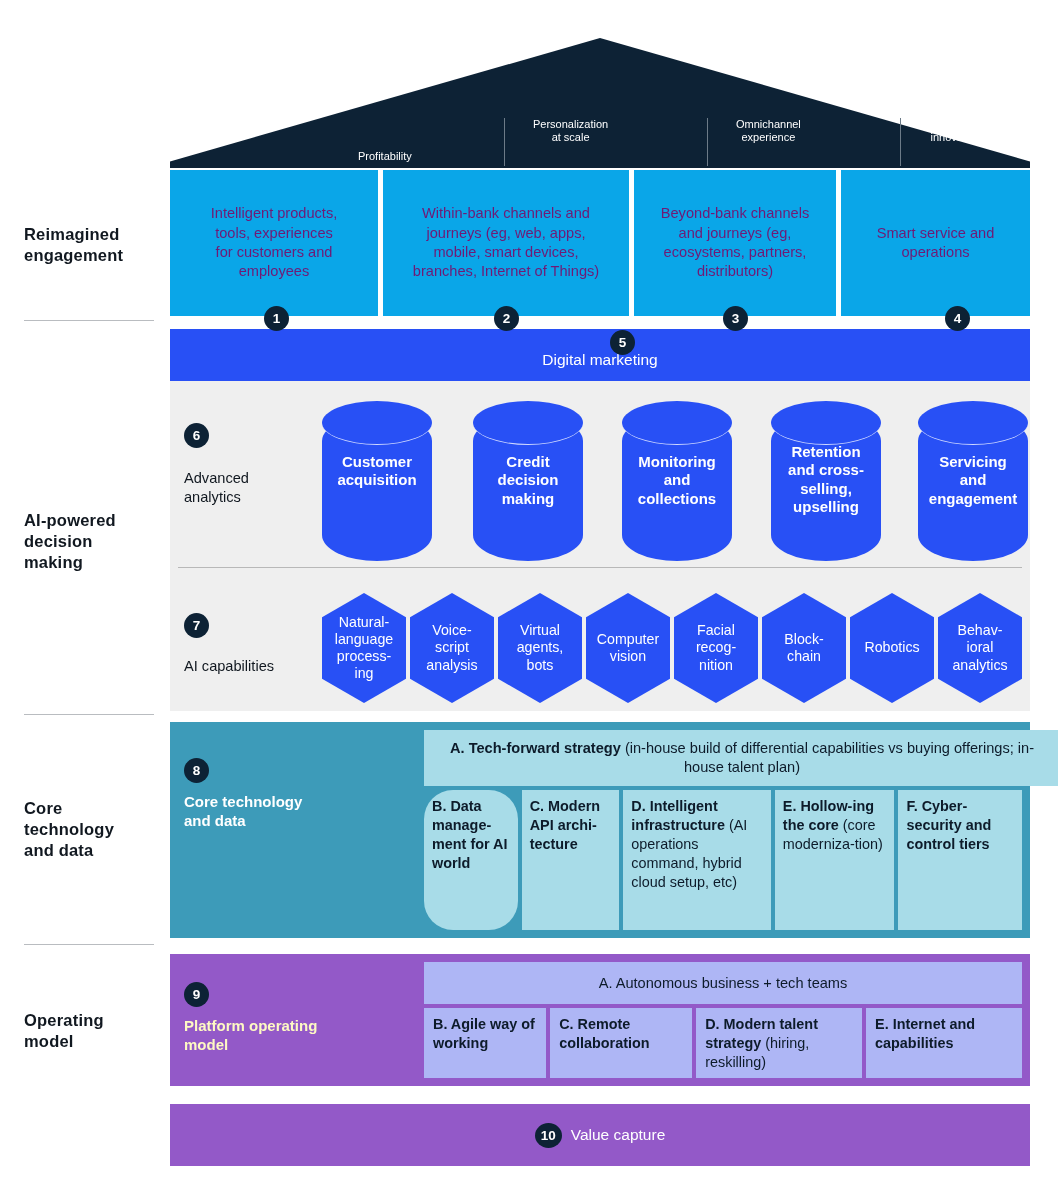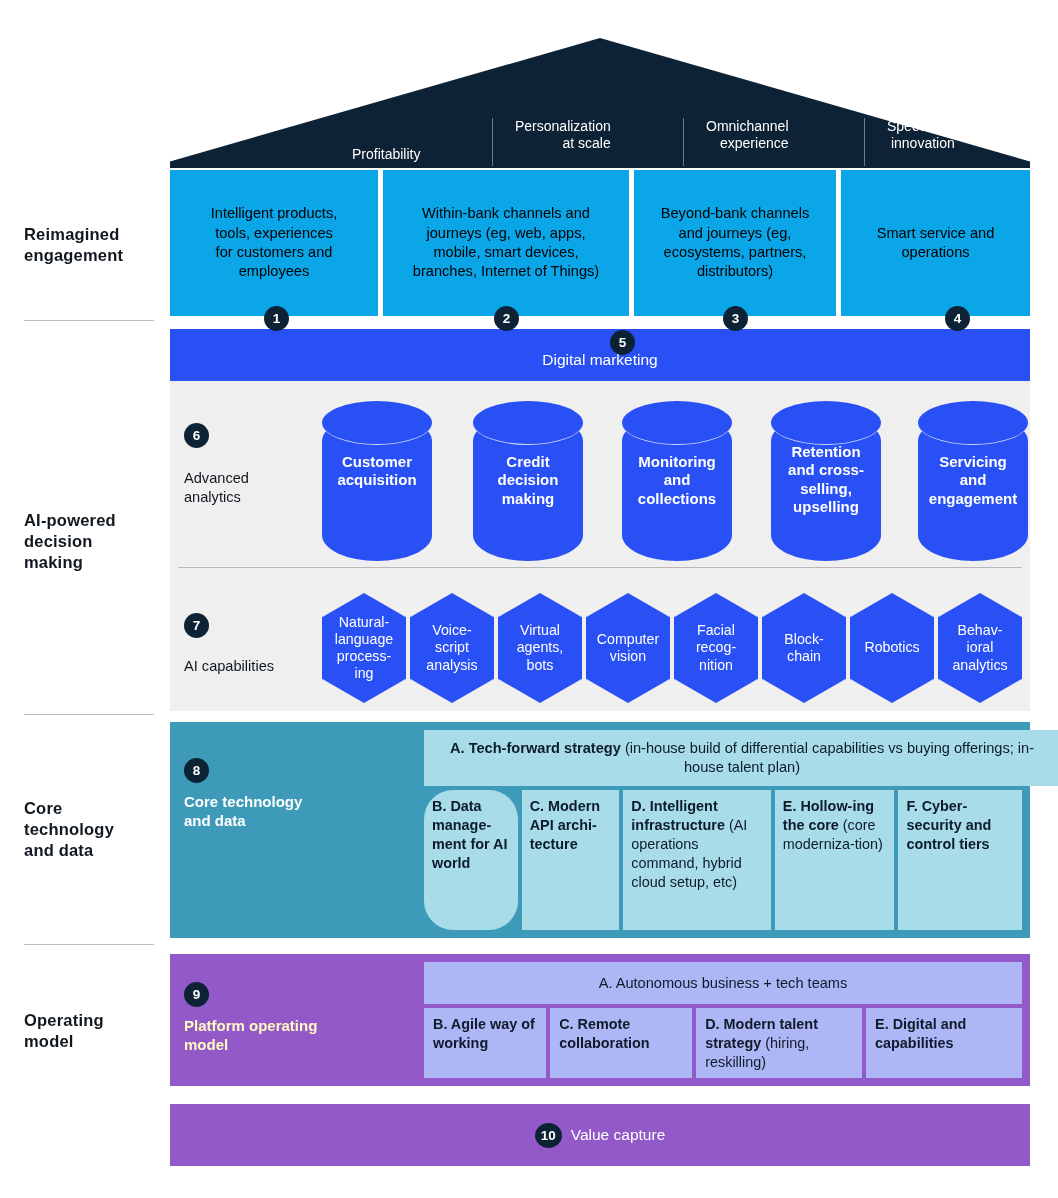--- a/index.html
+++ b/index.html
@@ -13,31 +13,31 @@
   
   .stage{position:absolute;left:170px;top:0;width:860px;height:1198px;}
 
   
   .roof{position:absolute;left:0;top:38px;width:860px;height:130px;}
   .roof-shape{position:absolute;inset:0;background:#0d2235;
     clip-path:polygon(50% 0%, 100% 95%, 100% 100%, 0 100%, 0 95%);}
   .roof-title{position:absolute;left:0;top:42px;width:100%;text-align:left;color:#fff;
     font-size:19px;font-weight:bold;letter-spacing:.2px;}
   .roof-pills{position:absolute;left:160px;top:80px;width:540px;height:48px;display:flex;}
-  .roof-pill{flex:0 0 auto;color:#fff;font-size:14px;line-height:1.18;text-align:right;
-    padding:0 22px;display:flex;align-items:flex-start;}
+  .roof-pill{flex:0 0 auto;color:#fff;font-size:11px;line-height:1.18;text-align:center;
+    padding:0 28px;display:flex;align-items:flex-start;}
   .roof-pill + .roof-pill{border-left:1px solid #6c7b88;}
   .rp0{width:118px;align-items:flex-end;padding-bottom:3px;}
   .rp1{width:146px;}
   .rp2{width:136px;}
   .rp3{width:124px;}
 
   
   .eng-row{position:absolute;left:0;top:170px;width:860px;height:146px;}
-  .eng-box{position:absolute;top:0;height:146px;background:#0aa6e8;color:#000000;
+  .eng-box{position:absolute;top:0;height:146px;background:#0aa6e8;color:#701a75;
     display:flex;align-items:center;justify-content:center;text-align:center;
     font-size:14.6px;line-height:1.33;padding:2px 9px;box-sizing:border-box;}
   .e1{left:0;width:208px;}
   .e2{left:213px;width:246px;}
   .e3{left:464px;width:202px;}
   .e4{left:671px;width:189px;}
 
   .badge{position:absolute;width:25px;height:25px;border-radius:50%;background:#0d2235;
     color:#fff;font-size:13.5px;font-weight:bold;display:flex;align-items:center;
     justify-content:center;box-sizing:border-box;z-index:20;}
@@ -223,21 +223,21 @@
   </div>
 
   <div class="opm">
     <div class="badge" style="left:14px;top:28px">9</div>
     <div class="opm-left">Platform operating<br>model</div>
     <div class="opm-a">A. Autonomous business + tech teams</div>
     <div class="opm-cells">
       <div class="opm-cell oc0"><span class="b">B. Agile way of working</span><span></span></div>
       <div class="opm-cell oc1"><span class="b">C. Remote collaboration</span><span></span></div>
       <div class="opm-cell oc2"><span class="b">D. Modern talent strategy </span><span>(hiring, reskilling)</span></div>
-      <div class="opm-cell oc3"><span class="b">E. Digital and capabilities</span><span></span></div>
+      <div class="opm-cell oc3"><span class="b">E. Internet and capabilities</span><span></span></div>
     </div>
   </div>
 
   <div class="vc">
     <div class="vc-inner">
       <div class="badge wide" style="position:relative;left:auto;top:auto">10</div>
       <div class="vc-text">Value capture</div>
     </div>
   </div>
 

